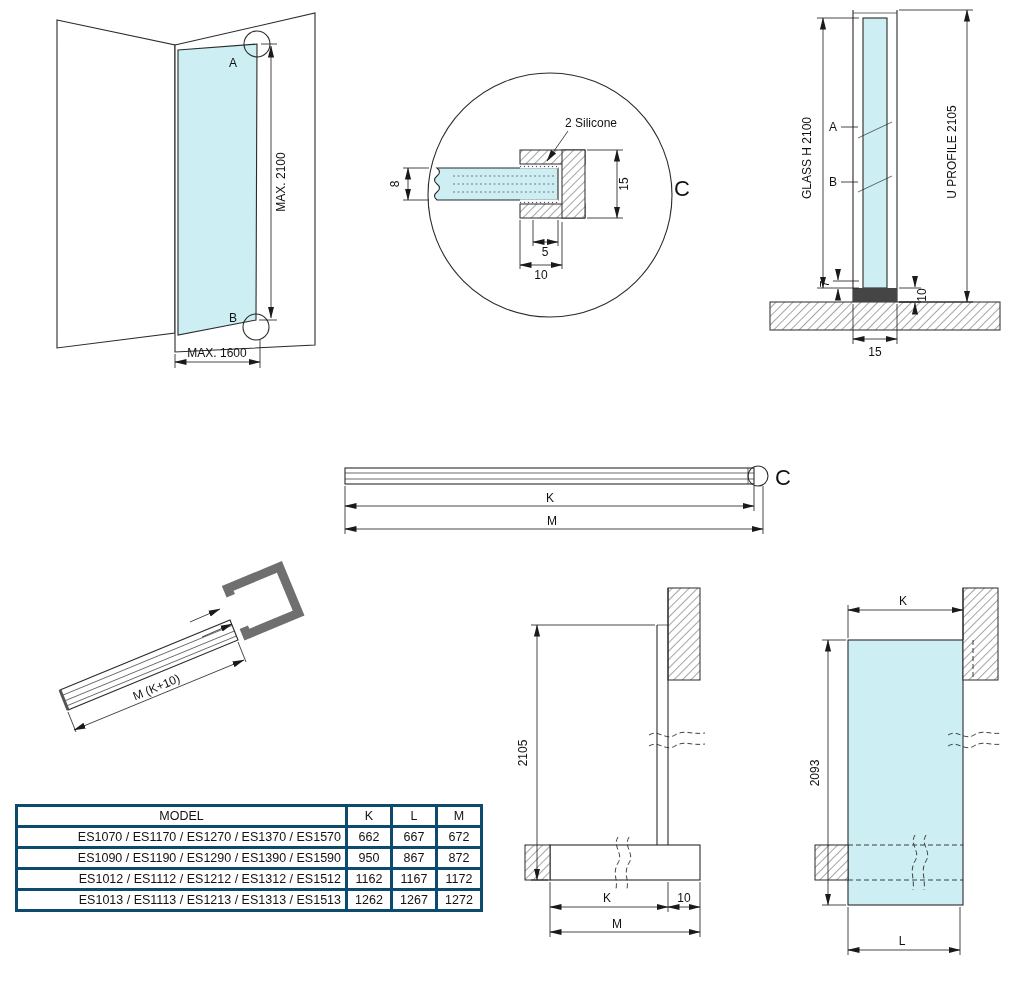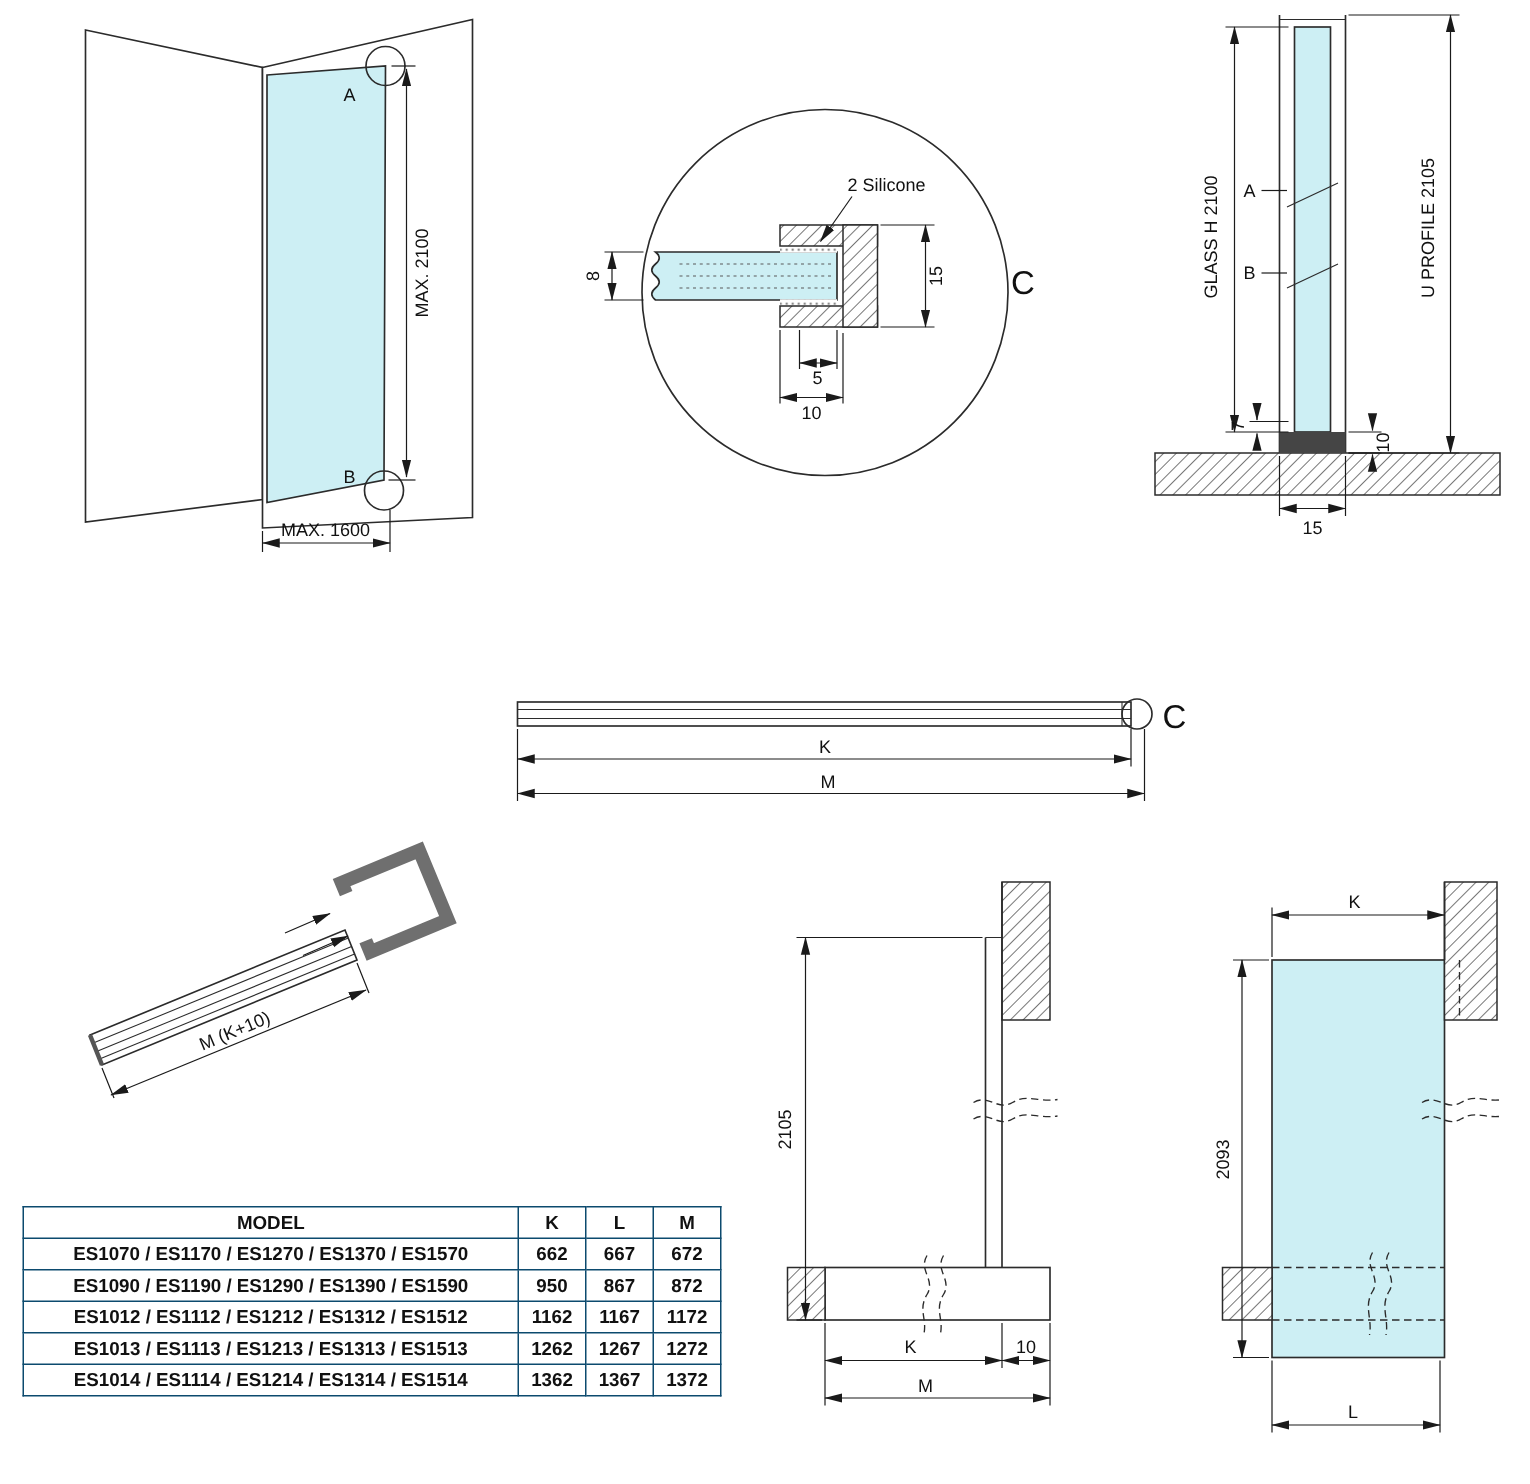--- a/index.html
+++ b/index.html
@@ -14,22 +14,22 @@
   .dimA{marker-start:url(#arr);marker-end:url(#arr)}
   .aend{marker-end:url(#arr)}
   .dash{stroke:#2b2b2b;stroke-width:0.9;fill:none;stroke-dasharray:5 3}
   .dotln{stroke:#5a5a5a;stroke-width:0.8;fill:none;stroke-dasharray:2 2.5}
   .glassShape{stroke:#2b2b2b;stroke-width:1.1}
   .hatchf{fill:url(#hatch);stroke:#2b2b2b;stroke-width:1}
   .dotf{fill:url(#dots);stroke:none}
   text{fill:#111;font-family:"Liberation Sans",sans-serif;font-size:12px}
   text.big{font-size:22px}
   .spec-table{position:absolute;left:15px;top:804px;border-collapse:collapse;font-size:12.5px;color:#111;table-layout:fixed;width:465px}
-  .spec-table th,.spec-table td{border:1px solid #0c4a6e;height:21px;padding:0 4px;font-weight:bold;text-align:center;white-space:nowrap;overflow:hidden}
-  .spec-table td.model{text-align:center}
+  .spec-table th,.spec-table td{border:3px solid #0c4a6e;height:21px;padding:0 4px;font-weight:normal;text-align:center;white-space:nowrap;overflow:hidden}
+  .spec-table td.model{text-align:right}
   .col-model{width:330px}.col-num{width:45px}
 </style>
 </head>
 <body>
 
 <svg width="0" height="0" class="abs">
   <defs>
     <marker id="arr" viewBox="0 0 12 8" refX="11.5" refY="4" markerWidth="12" markerHeight="8" orient="auto-start-reverse" markerUnits="userSpaceOnUse">
       <path d="M0,0.9 L12,4 L0,7.1 Z" fill="#1a1a1a"></path>
     </marker>
@@ -321,20 +321,14 @@
       <td>1162</td>
       <td>1167</td>
       <td>1172</td>
     </tr>
     <tr>
       <td class="model">ES1013 / ES1113 / ES1213 / ES1313 / ES1513</td>
       <td>1262</td>
       <td>1267</td>
       <td>1272</td>
     </tr>
-    <tr>
-      <td class="model">ES1014 / ES1114 / ES1214 / ES1314 / ES1514</td>
-      <td>1362</td>
-      <td>1367</td>
-      <td>1372</td>
-    </tr>
   </tbody>
 </table>
 
 </body></html>

